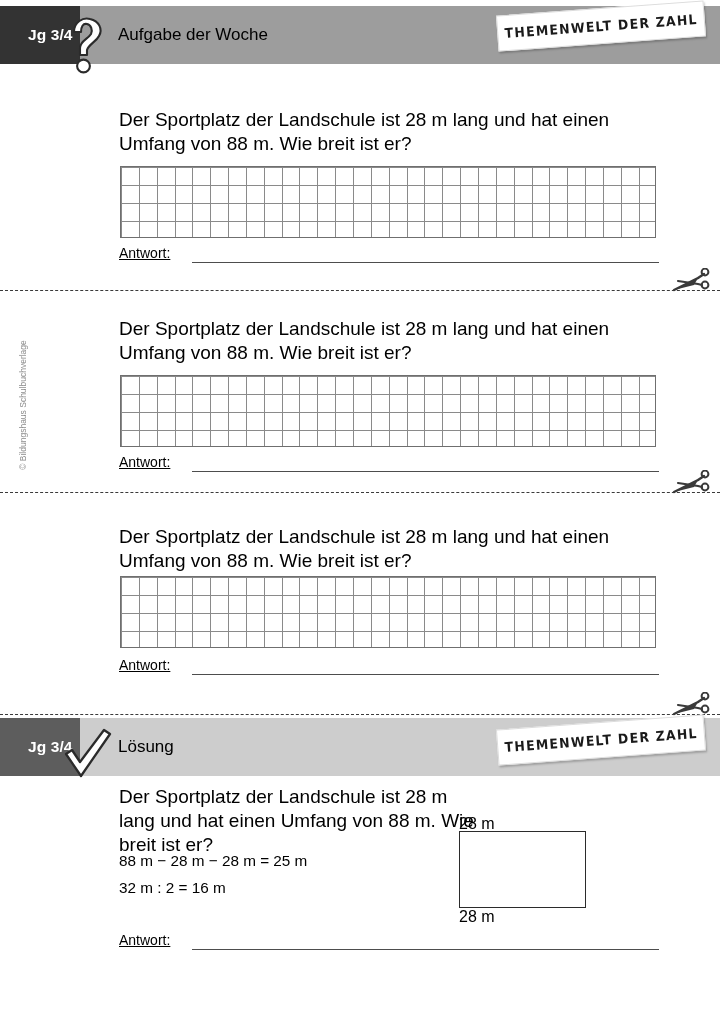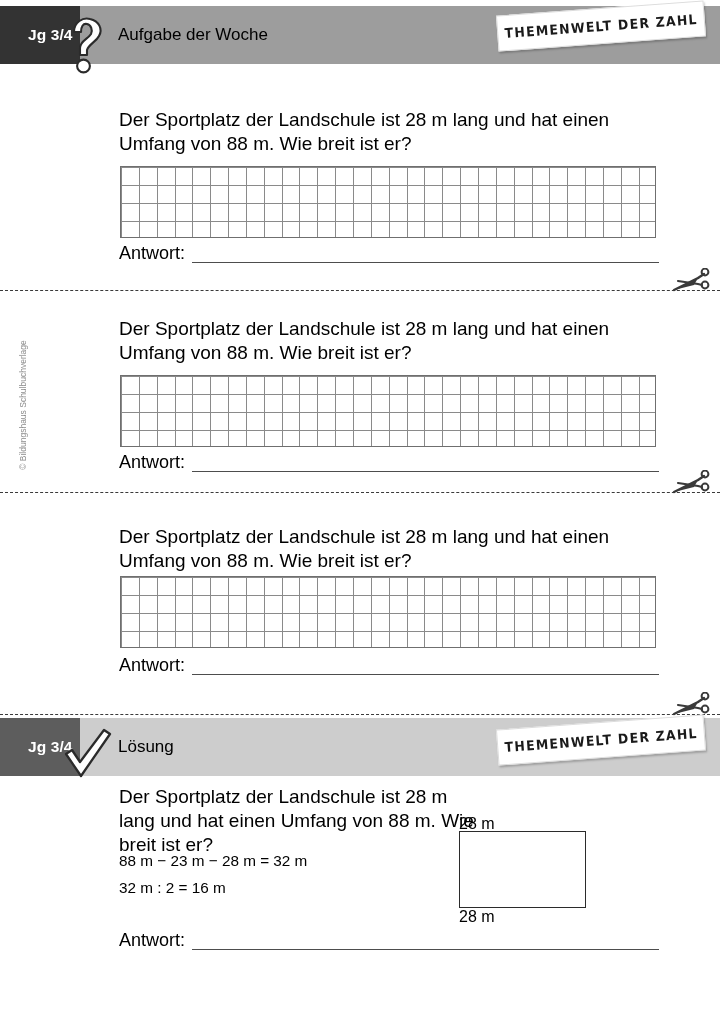--- a/index.html
+++ b/index.html
@@ -143,23 +143,24 @@
   .answer-row {
     position: absolute;
     left: 119px;
     width: 540px;
     height: 22px;
   }
   .answer-label {
     position: absolute;
     left: 0;
     top: 0;
-    font-size: 18px;
+    font-size: 14px;
     color: #000000;
     line-height: 20px;
+    text-decoration: underline;
   }
   .answer-rule {
     position: absolute;
     left: 73px;
     top: 19px;
     width: 467px;
     height: 0;
     border-top: 1.6px solid #4d4d4d;
   }
   .answer-value {
@@ -302,21 +303,21 @@
   <svg class="check-icon" viewBox="0 0 54 62">
     <path d="M4 28 L19 50 L48 8 L42 4 L18 36 L10 24 Z" fill="#ffffff" stroke="#2b2b2b" stroke-width="2.3" stroke-linejoin="round"></path>
   </svg>
 
   <div class="brand-badge loesung">
     <span class="brand-text">THEMENWELT DER ZAHL</span>
   </div>
 
   <div class="task-text" style="top:785px; width:360px">Der Sportplatz der Landschule ist 28 m lang und hat einen Umfang von 88 m. Wie breit ist er?</div>
 
-  <div class="calc-line" style="top:851px">88 m − 23 m − 28 m = 32 m</div>
+  <div class="calc-line" style="top:851px">88 m − 28 m − 28 m = 25 m</div>
   <div class="calc-line" style="top:878px">32 m : 2 = 16 m</div>
 
   <div class="rect-label top">28 m</div>
   <div class="rect-figure"></div>
   <div class="rect-label bottom">28 m</div>
 
   <div class="answer-row" style="top:930px">
     <span class="answer-label">Antwort:</span>
     <span class="answer-rule"></span>
   </div>

